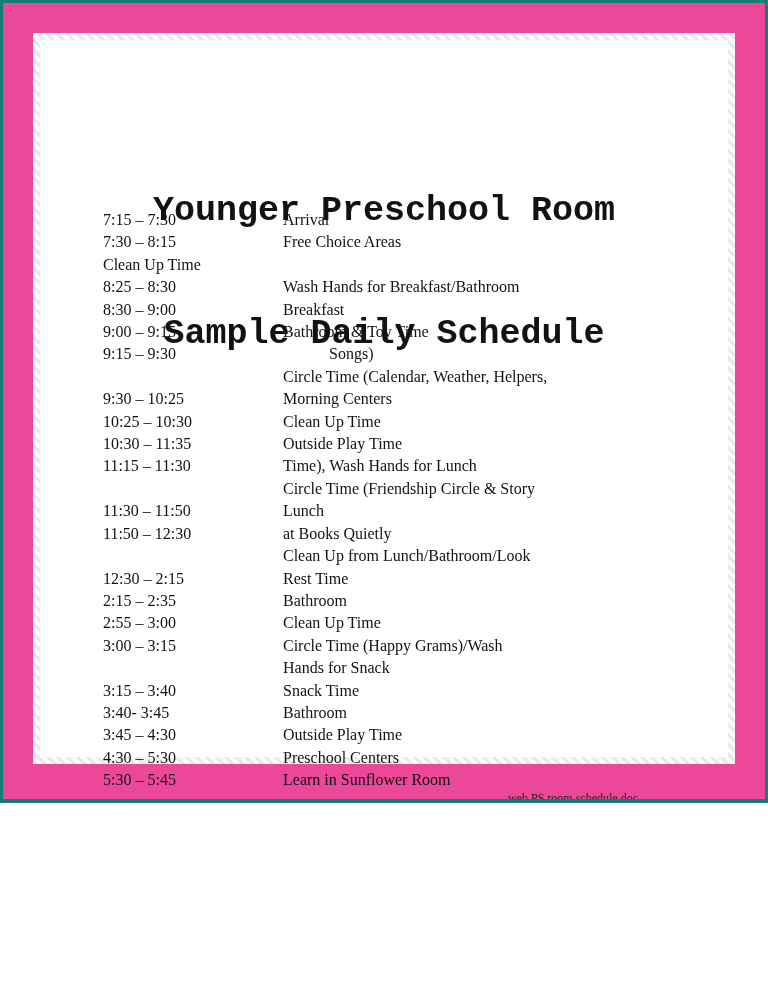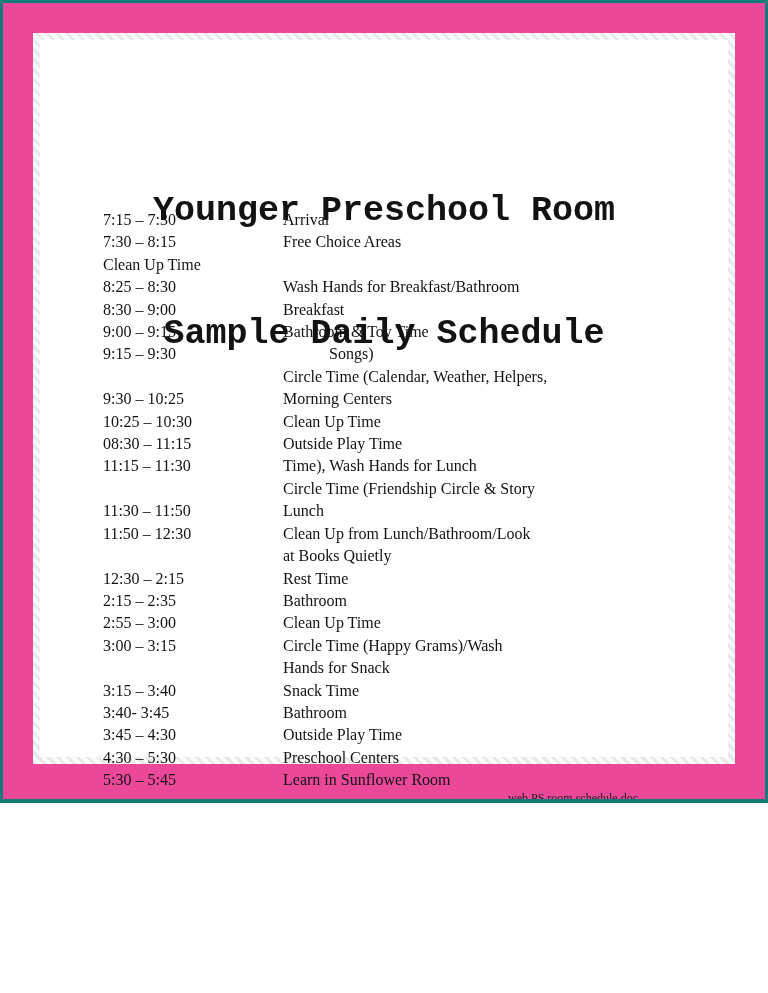--- a/index.html
+++ b/index.html
@@ -134,43 +134,43 @@
           <div class="activity-line">Morning Centers</div>
         </div>
       </div>
       <div class="row">
         <div class="time">10:25 – 10:30</div>
         <div class="activity">
           <div class="activity-line">Clean Up Time</div>
         </div>
       </div>
       <div class="row">
-        <div class="time">08:30 – 11:15</div>
+        <div class="time">10:30 – 11:35</div>
         <div class="activity">
           <div class="activity-line">Outside Play Time</div>
         </div>
       </div>
       <div class="row">
         <div class="time">11:15 – 11:30</div>
         <div class="activity">
           <div class="activity-line">Time), Wash Hands for Lunch</div>
           <div class="activity-line">Circle Time (Friendship Circle &amp; Story</div>
         </div>
       </div>
       <div class="row">
         <div class="time">11:30 – 11:50</div>
         <div class="activity">
           <div class="activity-line">Lunch</div>
         </div>
       </div>
       <div class="row">
         <div class="time">11:50 – 12:30</div>
         <div class="activity">
+          <div class="activity-line">at Books Quietly</div>
           <div class="activity-line">Clean Up from Lunch/Bathroom/Look</div>
-          <div class="activity-line">at Books Quietly</div>
         </div>
       </div>
       <div class="row">
         <div class="time">12:30 – 2:15</div>
         <div class="activity">
           <div class="activity-line">Rest Time</div>
         </div>
       </div>
       <div class="row">
         <div class="time">2:15 – 2:35</div>

